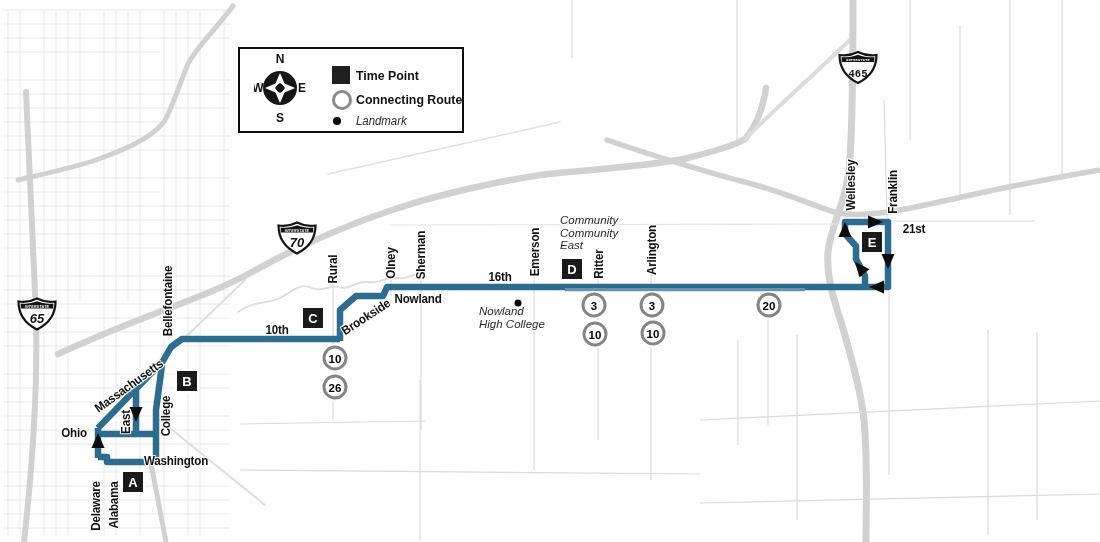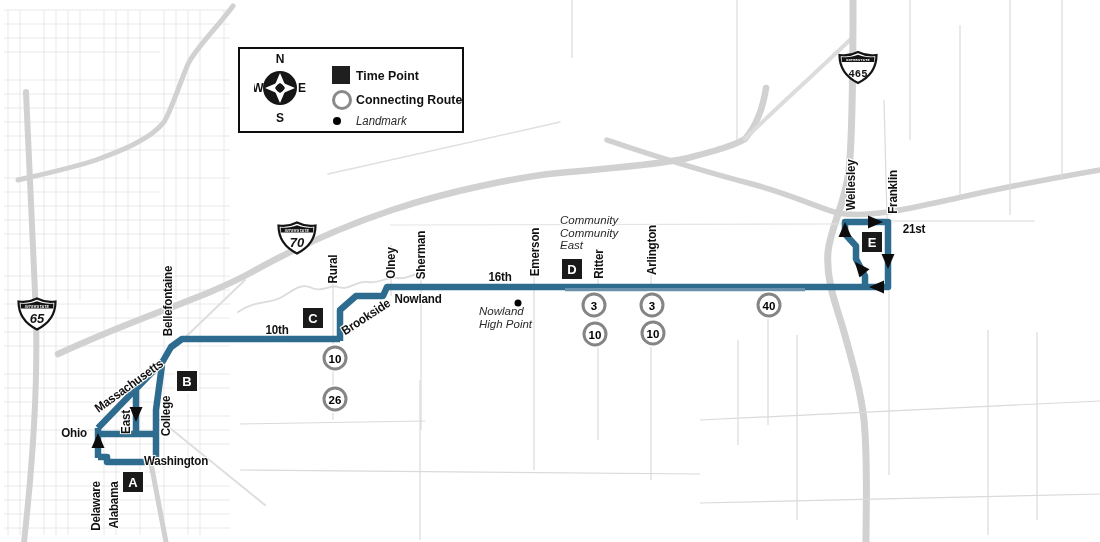--- a/index.html
+++ b/index.html
@@ -137,34 +137,34 @@
       <div class="lbl" style="left: 851px; top: 185px; transform: translate(-50%, -50%) rotate(-90deg) scaleX(0.93);">Wellesley</div>
       <div class="lbl" style="left: 893px; top: 192px; transform: translate(-50%, -50%) rotate(-90deg) scaleX(0.93);">Franklin</div>
       <div class="lbl" style="left: 129px; top: 386px; transform: translate(-50%, -50%) rotate(-36deg) scaleX(0.93);">Massachusetts</div>
       <div class="lbl" style="left: 366px; top: 317px; transform: translate(-50%, -50%) rotate(-33deg) scaleX(0.93);">Brookside</div>
       <div class="tp" style="left: 133px; top: 482px;">A</div>
       <div class="tp" style="left: 187px; top: 381px;">B</div>
       <div class="tp" style="left: 313px; top: 318px;">C</div>
       <div class="tp" style="left: 572px; top: 269px;">D</div>
       <div class="tp" style="left: 872px; top: 242px;">E</div>
       <div class="cr" style="left: 335px; top: 358px;">10</div>
-      <div class="cr" style="left: 335px; top: 387px; margin-top: 12px;">26</div>
+      <div class="cr" style="left: 335px; top: 387px;">26</div>
       <div class="cr" style="left: 594px; top: 305px;">3</div>
       <div class="cr" style="left: 595px; top: 334px;">10</div>
       <div class="cr" style="left: 652px; top: 305px;">3</div>
       <div class="cr" style="left: 653px; top: 333px;">10</div>
-      <div class="cr" style="left: 769px; top: 305px;">40</div>
+      <div class="cr" style="left: 769px; top: 305px;">20</div>
       <div class="landmark" style="left: 560px; top: 214px;">
         <div>Community</div>
         <div>Community</div>
         <div>East</div>
       </div>
       <div class="landmark" style="left: 479px; top: 305px;">
         <div>Nowland</div>
-        <div>High Point</div>
+        <div>High College</div>
       </div>
       <div class="ldot" style="left: 518px; top: 303px;"></div>
       <div class="shield" style="left: 37px; top: 316px; font-style: italic;"><svg width="40" height="34" viewBox="0 0 40 34">
       <path d="M20,1.5 C26,4.5 33,5.5 38.5,4.5 C38.5,15 35,25 20,32.5 C5,25 1.5,15 1.5,4.5 C7,5.5 14,4.5 20,1.5 Z" fill="#fff" stroke="#141414" stroke-width="2.2"></path>
       <path d="M3.6,6.4 C9,7.2 15,6.4 20,4.2 C25,6.4 31,7.2 36.4,6.4 L36.2,11.6 L3.8,11.6 Z" fill="#141414"></path>
       <text x="20" y="10.6" font-size="3.5" fill="#fff" text-anchor="middle" font-weight="bold" letter-spacing=".3">INTERSTATE</text>
       <text x="20" y="26" font-size="13" fill="#141414" text-anchor="middle" font-weight="bold">65</text>
     </svg></div>
       <div class="shield" style="left: 297px; top: 240px; font-style: italic;"><svg width="40" height="34" viewBox="0 0 40 34">
       <path d="M20,1.5 C26,4.5 33,5.5 38.5,4.5 C38.5,15 35,25 20,32.5 C5,25 1.5,15 1.5,4.5 C7,5.5 14,4.5 20,1.5 Z" fill="#fff" stroke="#141414" stroke-width="2.2"></path>

